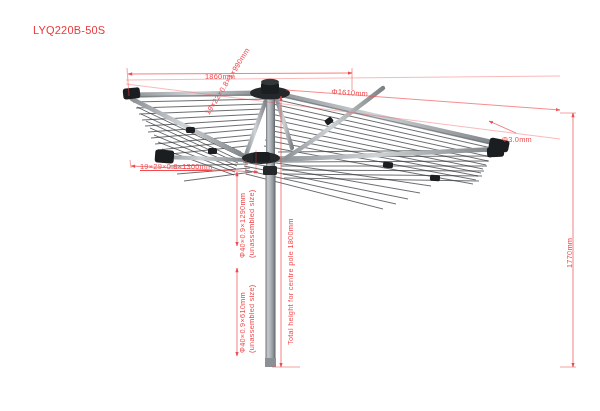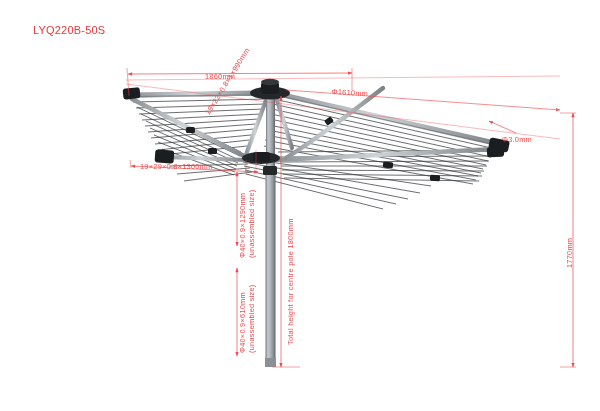--- a/index.html
+++ b/index.html
@@ -53,21 +53,21 @@
     letter-spacing: 0.25px;
     white-space: nowrap;
     line-height: 1;
   }
 
   .rot-90 { transform: rotate(-90deg); transform-origin: 0 0; }
 
   #lbl-width       { left: 205px; top: 73px; }
   #lbl-depth       { left: 332px; top: 88px; transform: rotate(3.6deg); transform-origin: 0 0; }
   #lbl-arm-long    { left: 204px; top: 112px; transform: rotate(-58deg); transform-origin: 0 0; }
-  #lbl-arm-short   { left: 140px; top: 163px; }
+  #lbl-arm-short   { left: 140px; top: 163px; text-decoration: underline; }
   #lbl-wire        { left: 470px; top: 136px; margin-left: 32px; }
   #lbl-pole-top    { left: 239px; top: 258px; }
   #lbl-pole-top2   { left: 248px; top: 258px; }
   #lbl-pole-bot    { left: 239px; top: 353px; }
   #lbl-pole-bot2   { left: 248px; top: 353px; }
   #lbl-total       { left: 287px; top: 345px; }
   #lbl-height      { left: 566px; top: 268px; }
 </style>
 </head>
 <body>

